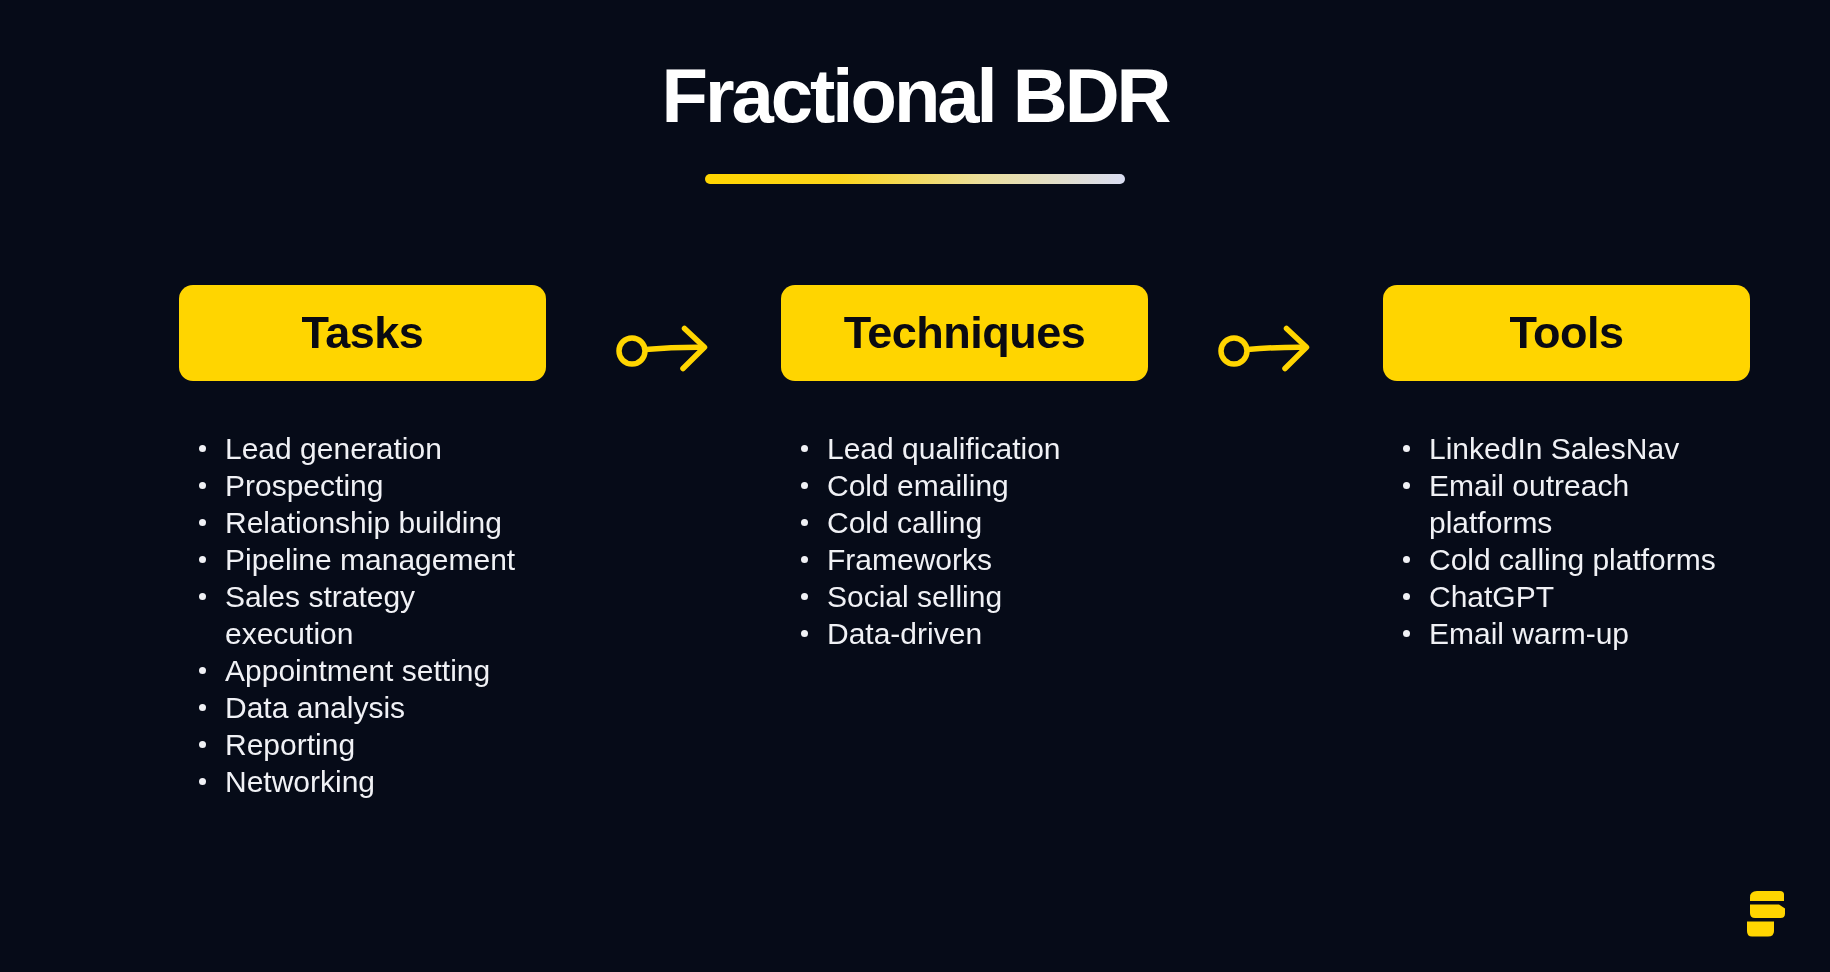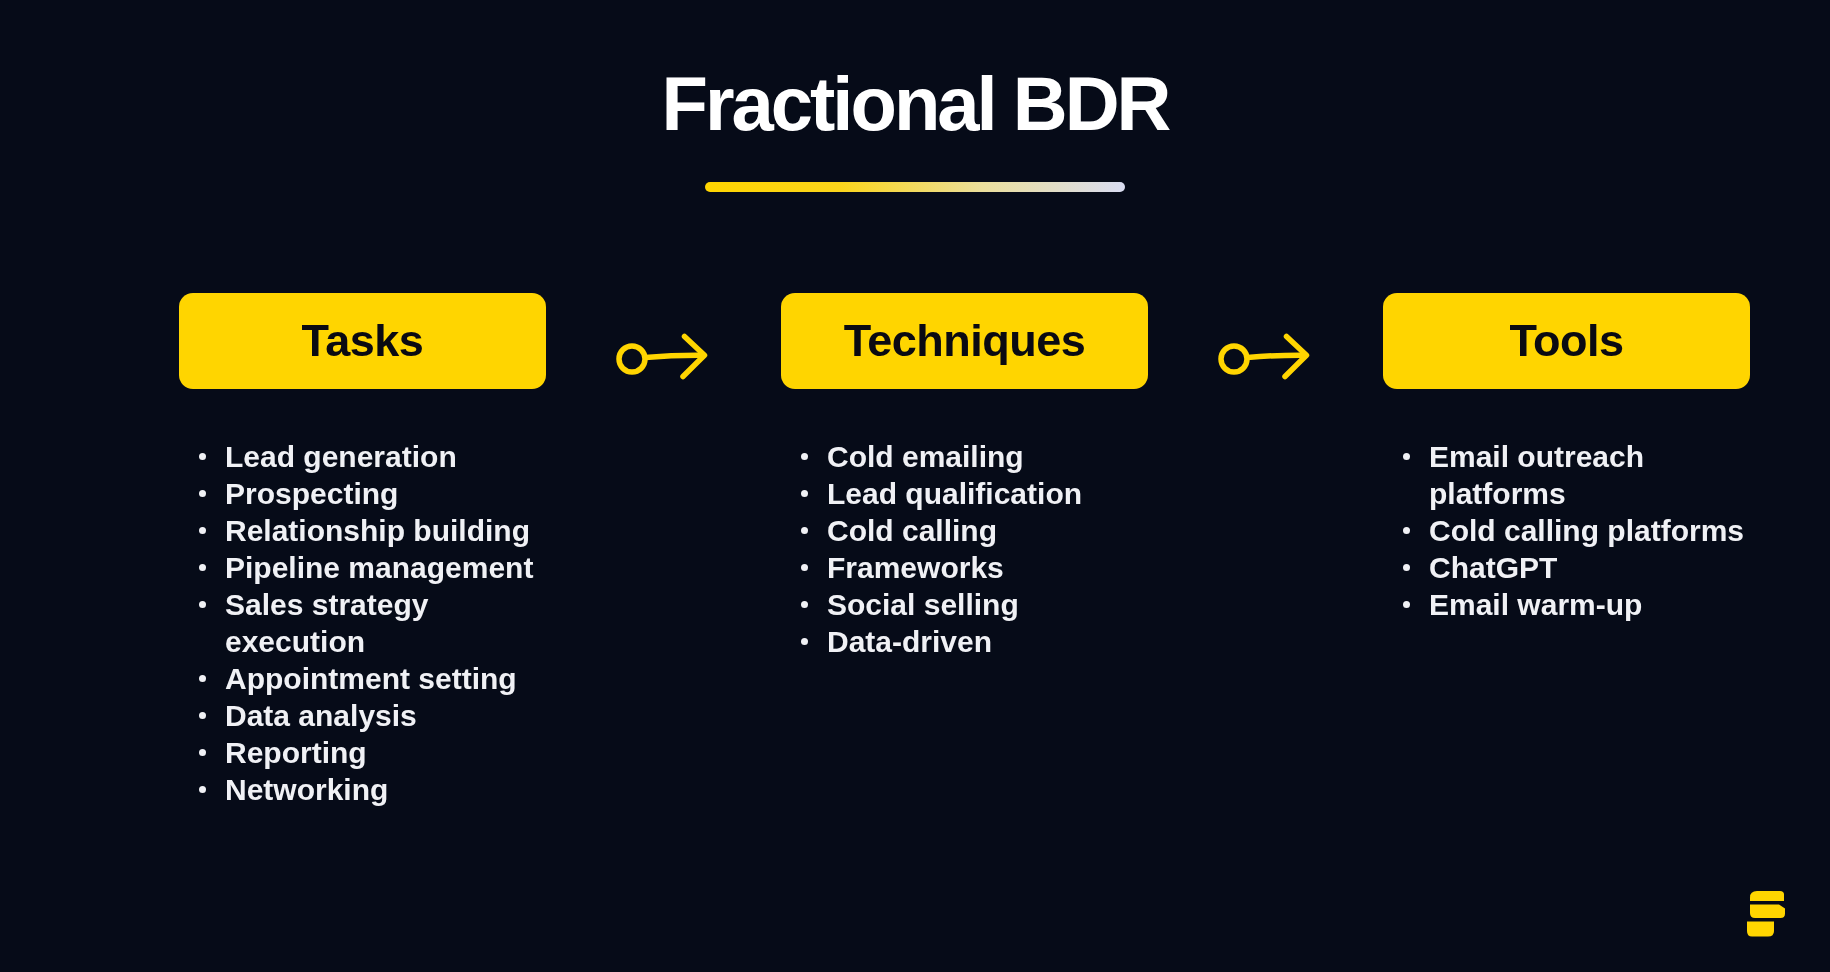--- a/index.html
+++ b/index.html
@@ -23,21 +23,21 @@
     position: relative;
     width: 1830px;
     height: 972px;
     background: var(--background, #060B18);
   }
   .header {
     text-align: center;
     padding-top: 44px;
   }
   .title {
-    margin: 16px;
+    margin: 8px;
     color: var(--title-text, #FFFFFF);
     font-size: 76px;
     line-height: 88px;
     font-weight: 700;
     letter-spacing: -3px;
   }
   .underline {
     width: 420px;
     height: 10px;
     border-radius: 5px;
@@ -72,21 +72,21 @@
     font-weight: 700;
     letter-spacing: -0.5px;
   }
   .list {
     list-style: none;
     margin: 49px 0 0 0;
     padding: 0 0 0 20px;
     color: var(--list-text, #F0F1F5);
     font-size: 30px;
     line-height: 37px;
-    font-weight: 700;
+    font-weight: 400;
   }
   .list-item {
     position: relative;
     padding-left: 26px;
     white-space: pre-line;
   }
   .list-item::before {
     content: "";
     position: absolute;
     left: 0;
@@ -147,42 +147,43 @@
         <path d="M29.5 26.5 C 48 24.8, 66 24, 87.5 24.2" fill="none" stroke="#FFD500" stroke-width="5.5" stroke-linecap="round"></path>
         <path d="M68.5 5.5 C 76 12.5, 83 19, 88.5 24.2 C 81 31.5, 74 38.5, 67 45.5" fill="none" stroke="#FFD500" stroke-width="5.5" stroke-linecap="round" stroke-linejoin="round"></path>
       </svg>
     </div>
 
     <section class="col">
       <div class="box">
         <span>Techniques</span>
       </div>
       <ul class="list">
+          <li class="list-item"><span class="li-text">Lead qualification</span></li>
           <li class="list-item"><span class="li-text">Cold emailing</span></li>
-          <li class="list-item"><span class="li-text">Lead qualification</span></li>
           <li class="list-item"><span class="li-text">Cold calling</span></li>
           <li class="list-item"><span class="li-text">Frameworks</span></li>
           <li class="list-item"><span class="li-text">Social selling</span></li>
           <li class="list-item"><span class="li-text">Data-driven</span></li>
         </ul>
     </section>
 
     <div class="arrow-wrap">
       <svg width="95" height="50" viewBox="0 0 95 50">
         <circle cx="16" cy="28" r="13" fill="none" stroke="#FFD500" stroke-width="5.5"></circle>
         <path d="M29.5 26.5 C 48 24.8, 66 24, 87.5 24.2" fill="none" stroke="#FFD500" stroke-width="5.5" stroke-linecap="round"></path>
         <path d="M68.5 5.5 C 76 12.5, 83 19, 88.5 24.2 C 81 31.5, 74 38.5, 67 45.5" fill="none" stroke="#FFD500" stroke-width="5.5" stroke-linecap="round" stroke-linejoin="round"></path>
       </svg>
     </div>
 
     <section class="col">
       <div class="box">
         <span>Tools</span>
       </div>
       <ul class="list">
+          <li class="list-item"><span class="li-text">LinkedIn SalesNav</span></li>
           <li class="list-item"><span class="li-text">Email outreach
 platforms</span></li>
           <li class="list-item"><span class="li-text">Cold calling platforms</span></li>
           <li class="list-item"><span class="li-text">ChatGPT</span></li>
           <li class="list-item"><span class="li-text">Email warm-up</span></li>
         </ul>
     </section>
 
   </main>
 

